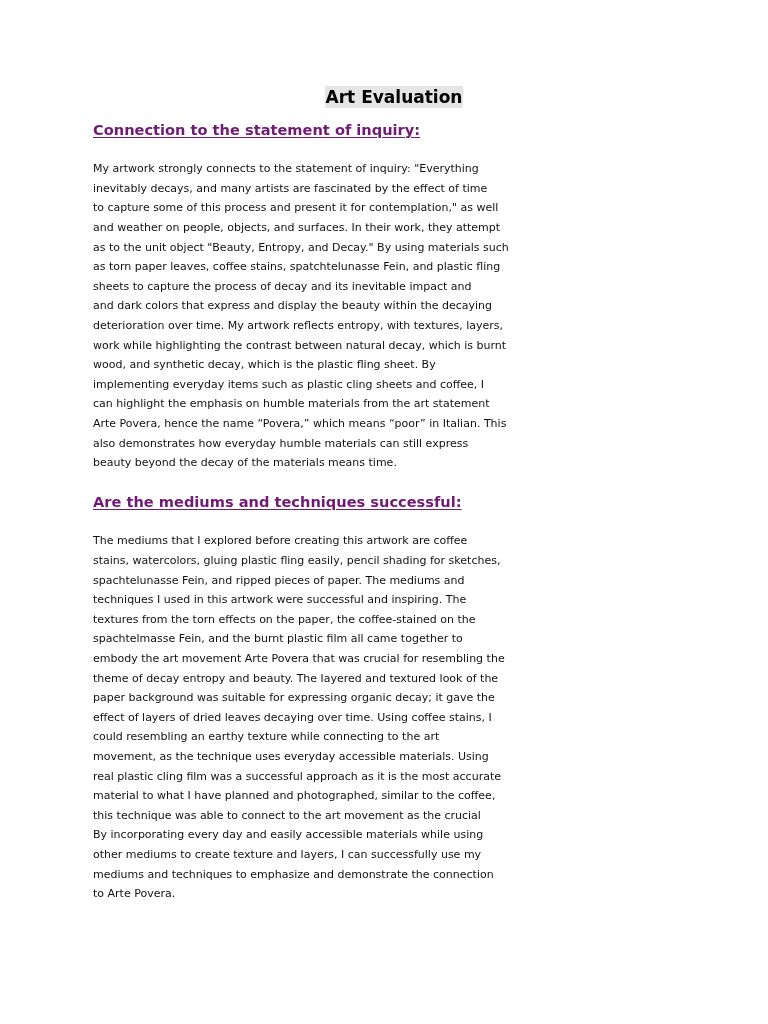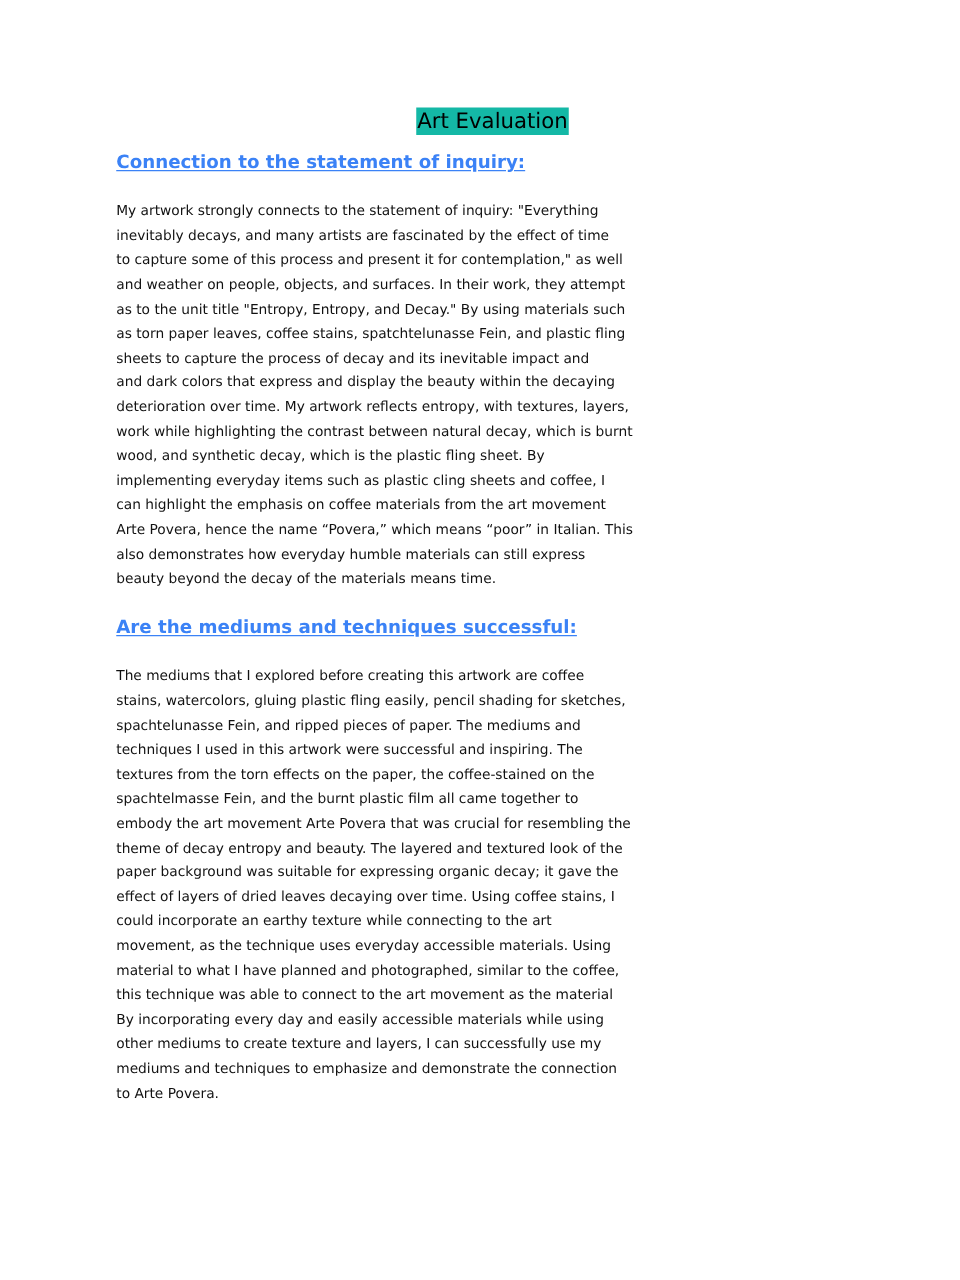--- a/index.html
+++ b/index.html
@@ -22,36 +22,36 @@
       width: 590px;
     }
     .title-wrap {
       text-align: center;
       width: 582px;
       margin: 0 0 10px 0;
       height: 24px;
     }
     .title {
       display: inline-block;
-      background: #14b8a6;
-      font-weight: normal;
+      background: #e5e5e5;
+      font-weight: bold;
       font-size: 17px;
       line-height: 22px;
       padding: 0 1px;
       color: #000000;
       margin-left: 20px;
     }
     .heading {
       font-weight: bold;
       font-size: 14.6px;
       text-decoration: underline;
       text-underline-offset: 2px;
       line-height: 19.6px;
       margin: 0;
-      color: #3b82f6;
+      color: #701a75;
     }
     .para {
       font-size: 11px;
       line-height: 19.6px;
       margin: 0;
       color: #111111;
       white-space: normal;
     }
     .line {
       display: block;
@@ -68,29 +68,29 @@
   </div>
 
   <div>
     <p class="heading">Connection to the statement of inquiry:</p>
     <div class="gap"></div>
     <div class="para" id="para0">
         <span class="line">My artwork strongly connects to the statement of inquiry: "Everything</span>
         <span class="line">inevitably decays, and many artists are fascinated by the effect of time</span>
         <span class="line">to capture some of this process and present it for contemplation," as well</span>
         <span class="line">and weather on people, objects, and surfaces. In their work, they attempt</span>
-        <span class="line">as to the unit title "Entropy, Entropy, and Decay." By using materials such</span>
+        <span class="line">as to the unit object "Beauty, Entropy, and Decay." By using materials such</span>
         <span class="line">as torn paper leaves, coffee stains, spatchtelunasse Fein, and plastic fling</span>
         <span class="line">sheets to capture the process of decay and its inevitable impact and</span>
         <span class="line">and dark colors that express and display the beauty within the decaying</span>
         <span class="line">deterioration over time. My artwork reflects entropy, with textures, layers,</span>
         <span class="line">work while highlighting the contrast between natural decay, which is burnt</span>
         <span class="line">wood, and synthetic decay, which is the plastic fling sheet. By</span>
         <span class="line">implementing everyday items such as plastic cling sheets and coffee, I</span>
-        <span class="line">can highlight the emphasis on coffee materials from the art movement</span>
+        <span class="line">can highlight the emphasis on humble materials from the art statement</span>
         <span class="line">Arte Povera, hence the name “Povera,” which means “poor” in Italian. This</span>
         <span class="line">also demonstrates how everyday humble materials can still express</span>
         <span class="line">beauty beyond the decay of the materials means time.</span>
       </div>
   </div>
 
   <div class="gap"></div>
 
   <div>
     <p class="heading">Are the mediums and techniques successful:</p>
@@ -99,23 +99,24 @@
         <span class="line">The mediums that I explored before creating this artwork are coffee</span>
         <span class="line">stains, watercolors, gluing plastic fling easily, pencil shading for sketches,</span>
         <span class="line">spachtelunasse Fein, and ripped pieces of paper. The mediums and</span>
         <span class="line">techniques I used in this artwork were successful and inspiring. The</span>
         <span class="line">textures from the torn effects on the paper, the coffee-stained on the</span>
         <span class="line">spachtelmasse Fein, and the burnt plastic film all came together to</span>
         <span class="line">embody the art movement Arte Povera that was crucial for resembling the</span>
         <span class="line">theme of decay entropy and beauty. The layered and textured look of the</span>
         <span class="line">paper background was suitable for expressing organic decay; it gave the</span>
         <span class="line">effect of layers of dried leaves decaying over time. Using coffee stains, I</span>
-        <span class="line">could incorporate an earthy texture while connecting to the art</span>
+        <span class="line">could resembling an earthy texture while connecting to the art</span>
         <span class="line">movement, as the technique uses everyday accessible materials. Using</span>
+        <span class="line">real plastic cling film was a successful approach as it is the most accurate</span>
         <span class="line">material to what I have planned and photographed, similar to the coffee,</span>
-        <span class="line">this technique was able to connect to the art movement as the material</span>
+        <span class="line">this technique was able to connect to the art movement as the crucial</span>
         <span class="line">By incorporating every day and easily accessible materials while using</span>
         <span class="line">other mediums to create texture and layers, I can successfully use my</span>
         <span class="line">mediums and techniques to emphasize and demonstrate the connection</span>
         <span class="line">to Arte Povera.</span>
       </div>
   </div>
 </div>
 
 </body></html>

